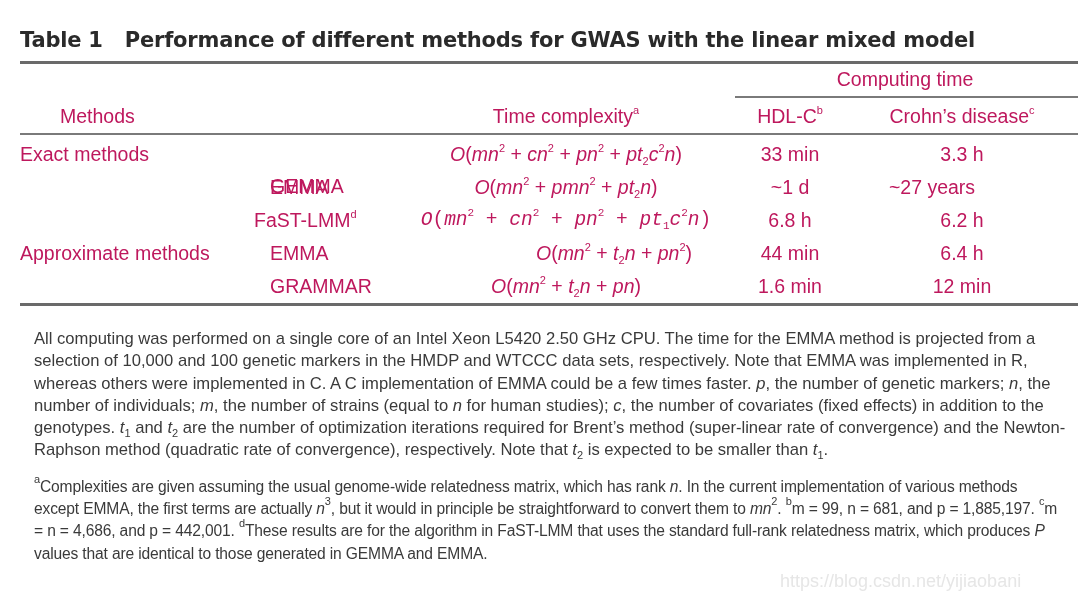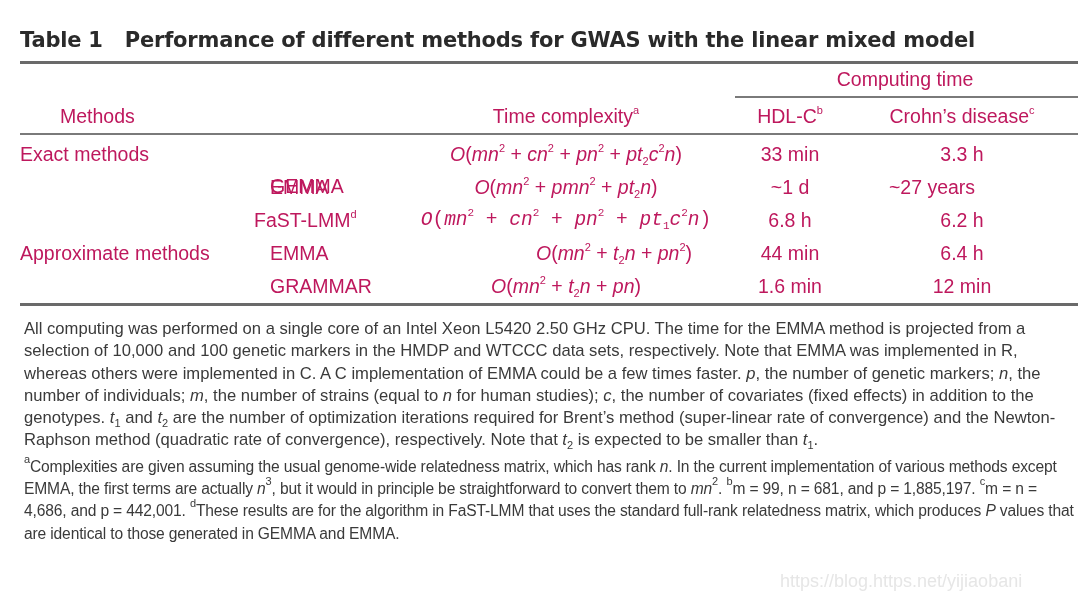--- a/index.html
+++ b/index.html
@@ -25,21 +25,21 @@
   .c-center { transform: translateX(-50%); }
   .math { font-family: "Liberation Sans", sans-serif; }
   .math i { font-style: italic; }
   sup { font-size: 11px; vertical-align: 9px; line-height: 0; }
   sub { font-size: 11px; vertical-align: -4px; line-height: 0; }
 
   .notes {
     position: absolute; left: 20px; top: 314px; width: 1060px;
     font-size: 16.6px; line-height: 22.3px; color: #3a3a3a;
   }
-  .notes p { margin: 4px; }
+  .notes p { margin: 14px; }
   .notes .fn { font-size: 15.6px; line-height: 22.3px; letter-spacing: -0.15px; }
   .notes i { font-style: italic; }
   .watermark {
     position: absolute; left: 780px; top: 571px; font-size: 18px;
     color: #e6e6e6; white-space: nowrap;
   }
 </style>
 </head>
 <body>
 
@@ -93,13 +93,13 @@
   <div class="cell c-center math" style="left:566px; top:275px;"><i>O</i>(<i>mn</i><sup>2</sup> + <i>t</i><sub>2</sub><i>n</i> + <i>pn</i>)</div>
   <div class="cell c-center" style="left:790px; top:275px;">1.6 min</div>
   <div class="cell c-center" style="left:962px; top:275px;">12 min</div>
 </div>
 
 <div class="notes">
   <p><span>All computing was performed on a single core of an Intel Xeon L5420 2.50 GHz CPU. The time for the EMMA method is projected from a selection of 10,000 and 100 genetic markers in the HMDP and WTCCC data sets, respectively. Note that EMMA was implemented in R, whereas others were implemented in C. A C implementation of EMMA could be a few times faster.</span> <i>p</i><span>, the number of genetic markers; </span><i>n</i><span>, the number of individuals; </span><i>m</i><span>, the number of strains (equal to </span><i>n</i><span> for human studies); </span><i>c</i><span>, the number of covariates (fixed effects) in addition to the genotypes. </span><i>t</i><sub>1</sub><span> and </span><i>t</i><sub>2</sub><span> are the number of optimization iterations required for Brent’s method (super-linear rate of convergence) and the Newton-Raphson method (quadratic rate of convergence), respectively. Note that </span><i>t</i><sub>2</sub><span> is expected to be smaller than </span><i>t</i><sub>1</sub><span>.</span></p>
   <p class="fn"><sup>a</sup><span>Complexities are given assuming the usual genome-wide relatedness matrix, which has rank </span><i>n</i><span>. In the current implementation of various methods except EMMA, the first terms are actually </span><i>n</i><sup>3</sup><span>, but it would in principle be straightforward to convert them to </span><i>mn</i><sup>2</sup><span>. </span><sup>b</sup><span>m = 99, n = 681, and p = 1,885,197. </span><sup>c</sup><span>m = n = 4,686, and p = 442,001. </span><sup>d</sup><span>These results are for the algorithm in FaST-LMM that uses the standard full-rank relatedness matrix, which produces </span><i>P</i><span> values that are identical to those generated in GEMMA and EMMA.</span></p>
 </div>
 
-<div class="watermark">https://blog.https.net/yijiaobani</div>
+<div class="watermark">https://blog.csdn.net/yijiaobani</div>
 
 </body></html>

